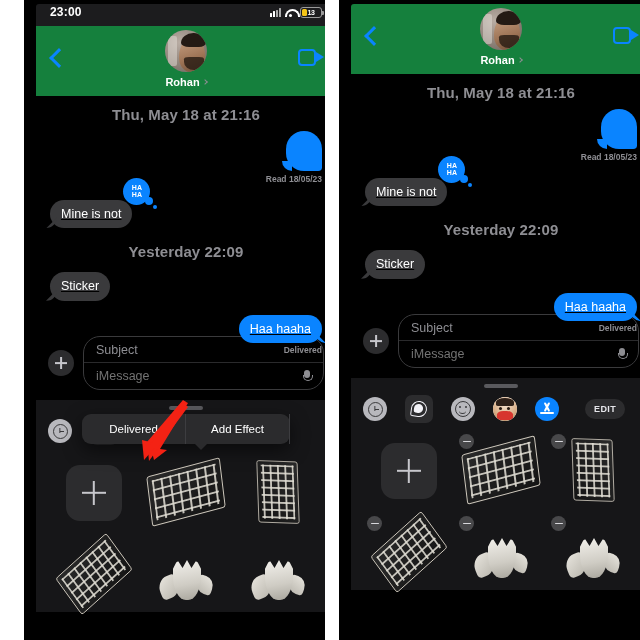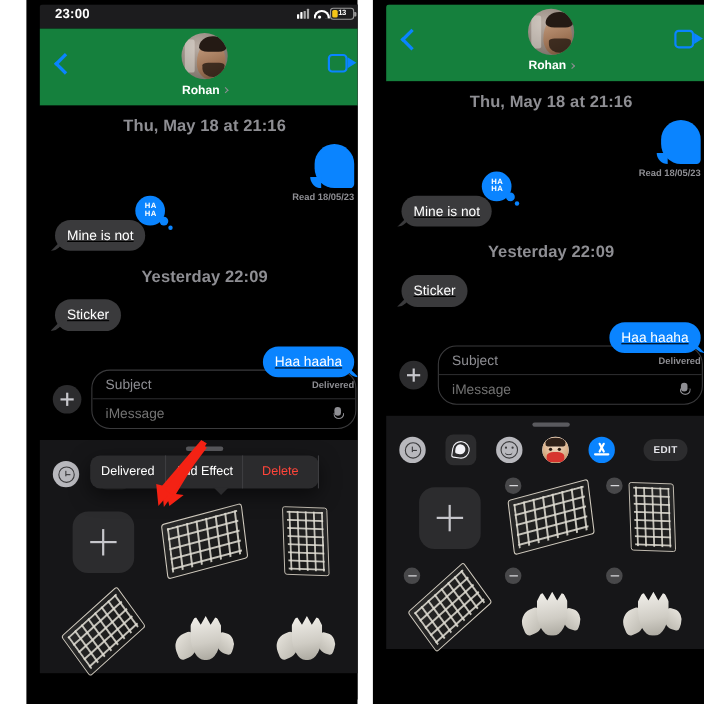--- a/index.html
+++ b/index.html
@@ -616,21 +616,20 @@
               <span class="tulip">
                 <span class="petal-l"></span>
                 <span class="petal-r"></span>
                 <span class="petal-c"></span>
               </span>
             </div>
           </div>
         <div class="ctx-menu" style="display: flex;">
           <div class="ctx-item">Delivered</div>
             <div class="ctx-item">Add Effect</div>
-            <div class="ctx-item danger">Delete</div>
             <div class="ctx-tail"></div>
         </div>
       </div>
 
       <svg class="annot-arrow" viewBox="0 0 60 62" style="display: block;">
         <path d="M52 3 L24 49 L31 50 L18 60 L14 44 L20 47 L48 1 Z" fill="#f42214"></path>
         <path d="M50 2 L21 50 L13 61 L11 42 L47 0 Z" fill="#f42214"></path>
         <polygon points="8,60 22,44 6,40" fill="#f42214"></polygon>
         <polygon points="46,2 52,7 20,50 14,45" fill="#f42214"></polygon>
       </svg>

